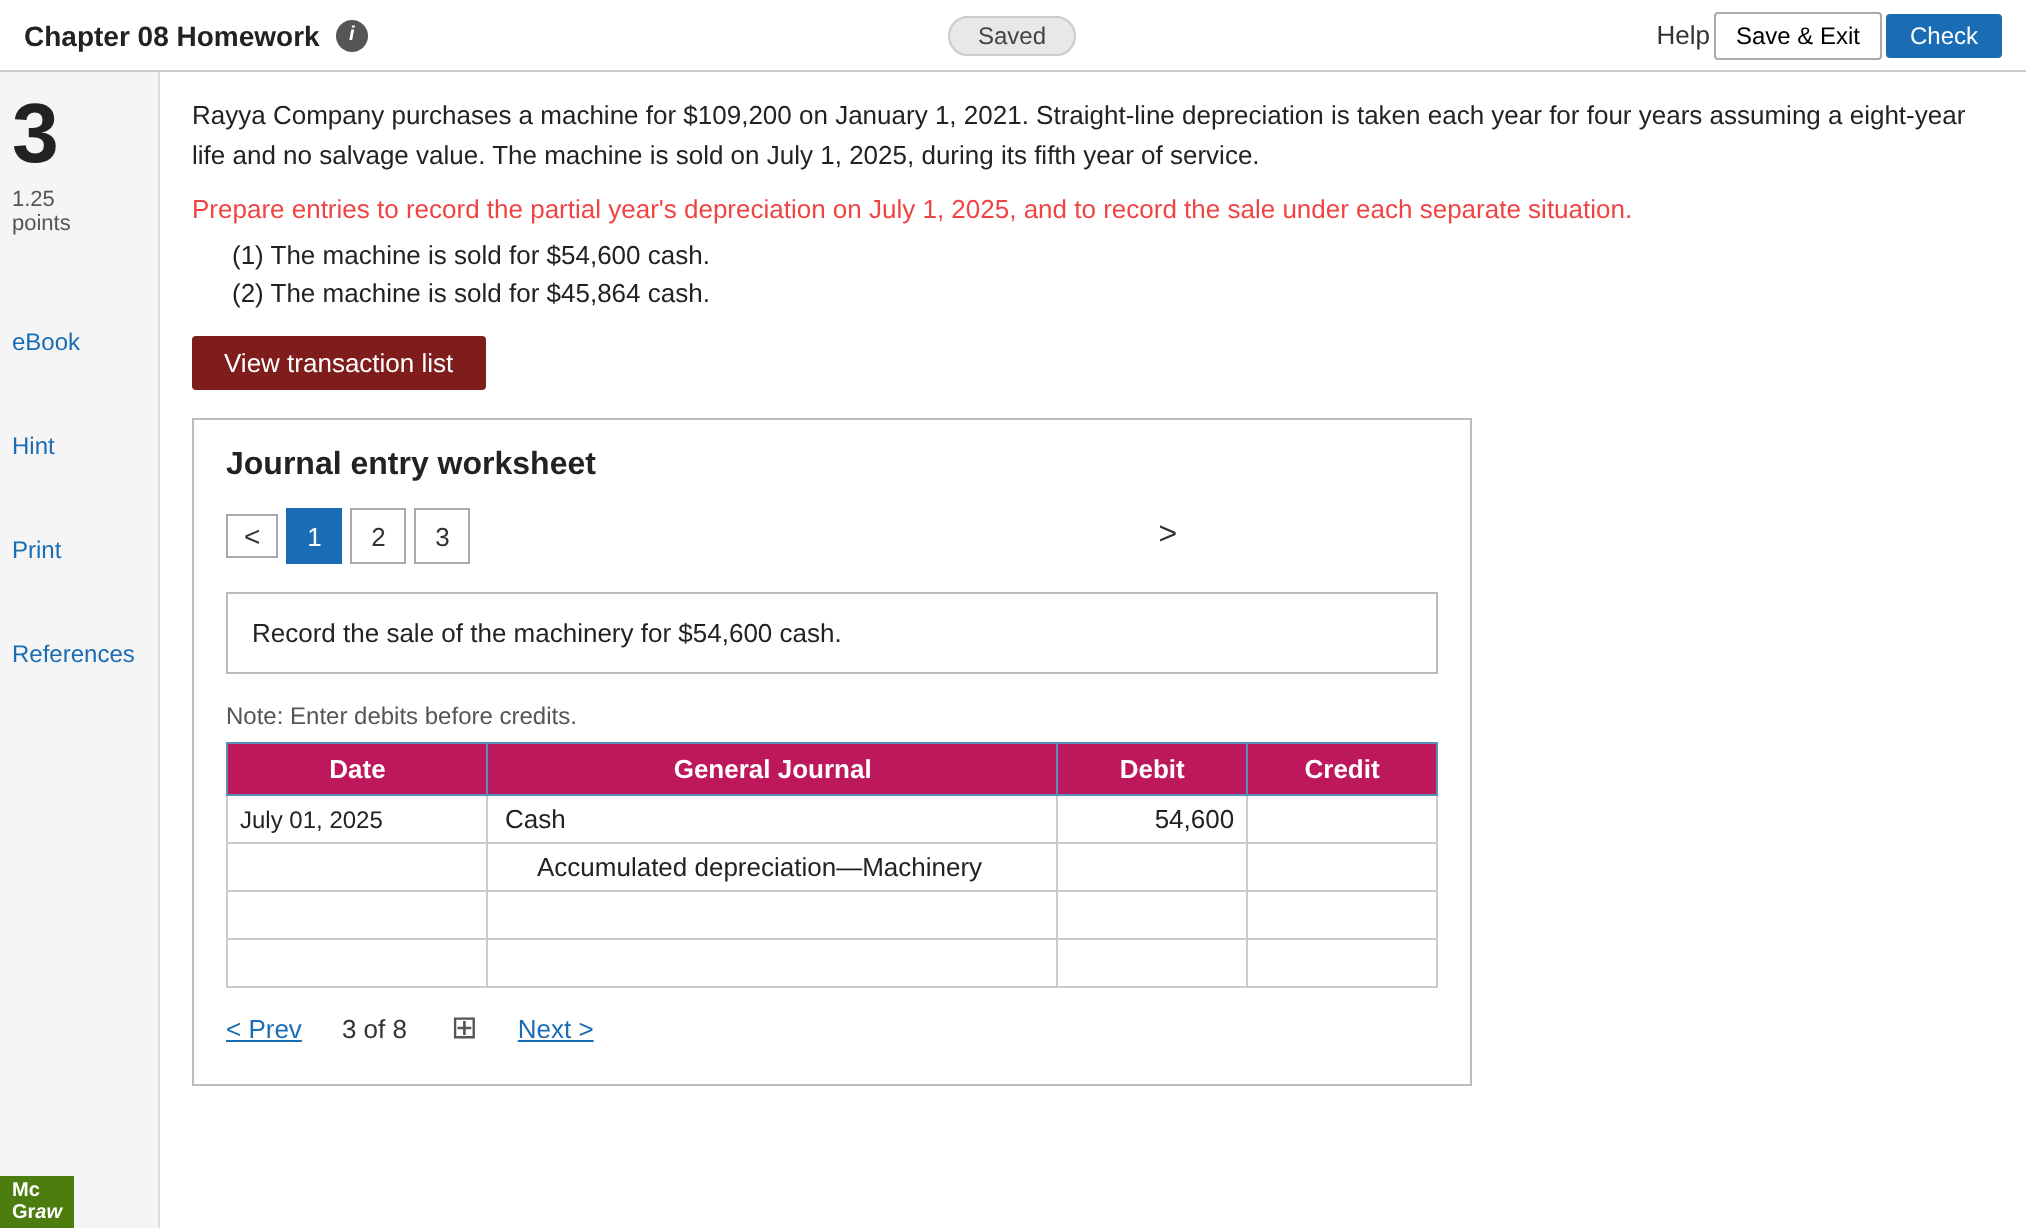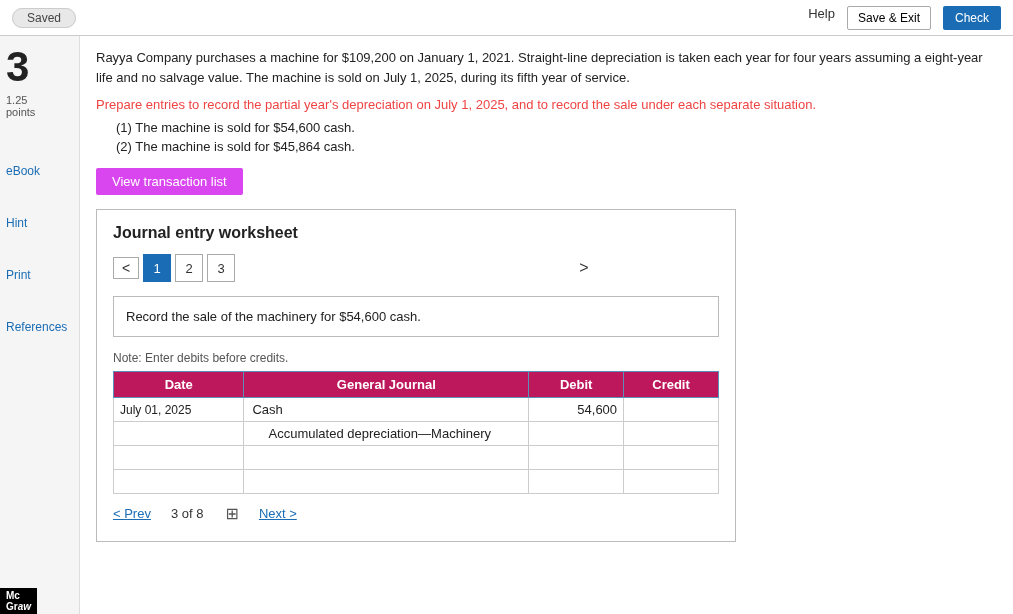--- a/index.html
+++ b/index.html
@@ -14,21 +14,21 @@
     .chapter-title { font-size: 14px; font-weight: bold; }
     .info-icon {
       width: 16px; height: 16px; border-radius: 50%; background: #555;
       color: #fff; font-size: 10px; display: flex; align-items: center; justify-content: center;
       font-style: italic; font-weight: bold;
     }
     .saved-badge {
       background: #e8e8e8; border: 1px solid #ccc; border-radius: 12px;
       padding: 2px 14px; font-size: 12px; color: #444;
     }
-    .top-bar-right { display: flex; gap: 12px; }
+    .top-bar-right { display: flex; align-items: center; gap: 2px; }
     .help-link { font-size: 13px; color: #333; cursor: pointer; }
     .save-exit-btn {
       background: #fff; border: 1px solid #aaa; padding: 4px 10px;
       font-size: 12px; cursor: pointer; border-radius: 2px;
     }
     .check-btn {
       background: #1a6db5; color: #fff; border: none; padding: 4px 12px;
       font-size: 12px; cursor: pointer; border-radius: 2px;
     }
 
@@ -47,21 +47,21 @@
     }
 
     .content { flex: 1; overflow-y: auto; padding: 12px 20px 10px 16px; background: #fff; }
 
     .problem-text { font-size: 13px; line-height: 1.5; margin-bottom: 10px; color: #222; }
     .prepare-text { font-size: 13px; margin-bottom: 8px; color: #ef4444; }
     .scenario-list { margin-left: 20px; margin-bottom: 14px; }
     .scenario-list li { font-size: 13px; margin-bottom: 4px; list-style: none; }
 
     .view-btn {
-      background: #d946ef; color: #fff; border: none; padding: 6px 16px;
+      background: #7f1d1d; color: #fff; border: none; padding: 6px 16px;
       font-size: 13px; cursor: pointer; border-radius: 2px; margin-bottom: 14px;
     }
 
     .worksheet-box {
       border: 1px solid #bbb; padding: 14px 16px; background: #fff;
       max-width: 640px;
     }
     .worksheet-title { font-size: 16px; font-weight: bold; margin-bottom: 12px; }
 
     .pagination-tabs {
@@ -112,28 +112,32 @@
     .bottom-nav {
       display: flex; align-items: center; justify-content: flex-start; gap: 20px;
       margin-top: 10px; font-size: 13px; padding-bottom: 4px;
     }
     .nav-link { color: #1a6db5; text-decoration: underline; cursor: pointer; }
     .page-info { font-size: 13px; color: #333; display: flex; align-items: center; gap: 22px; }
     .grid-icon { font-size: 16px; color: #555; cursor: pointer; }
 
     .mcgraw-logo {
       position: fixed; bottom: 0; left: 0;
-      background: #000000; color: #fff; font-size: 10px; padding: 2px 6px;
+      background: #4d7c0f; color: #fff; font-size: 10px; padding: 2px 6px;
       font-weight: bold;
     }
   </style>
 </head>
 <body>
 
 <div class="top-bar">
+  <div class="top-bar-left">
+    <span class="chapter-title">Chapter 08 Homework</span>
+    <span class="info-icon">i</span>
+  </div>
   <div>
     <span class="saved-badge">Saved</span>
   </div>
   <div class="top-bar-right">
     <span class="help-link">Help</span>
     <button class="save-exit-btn">Save &amp; Exit</button>
     <button class="check-btn">Check</button>
   </div>
 </div>
 

